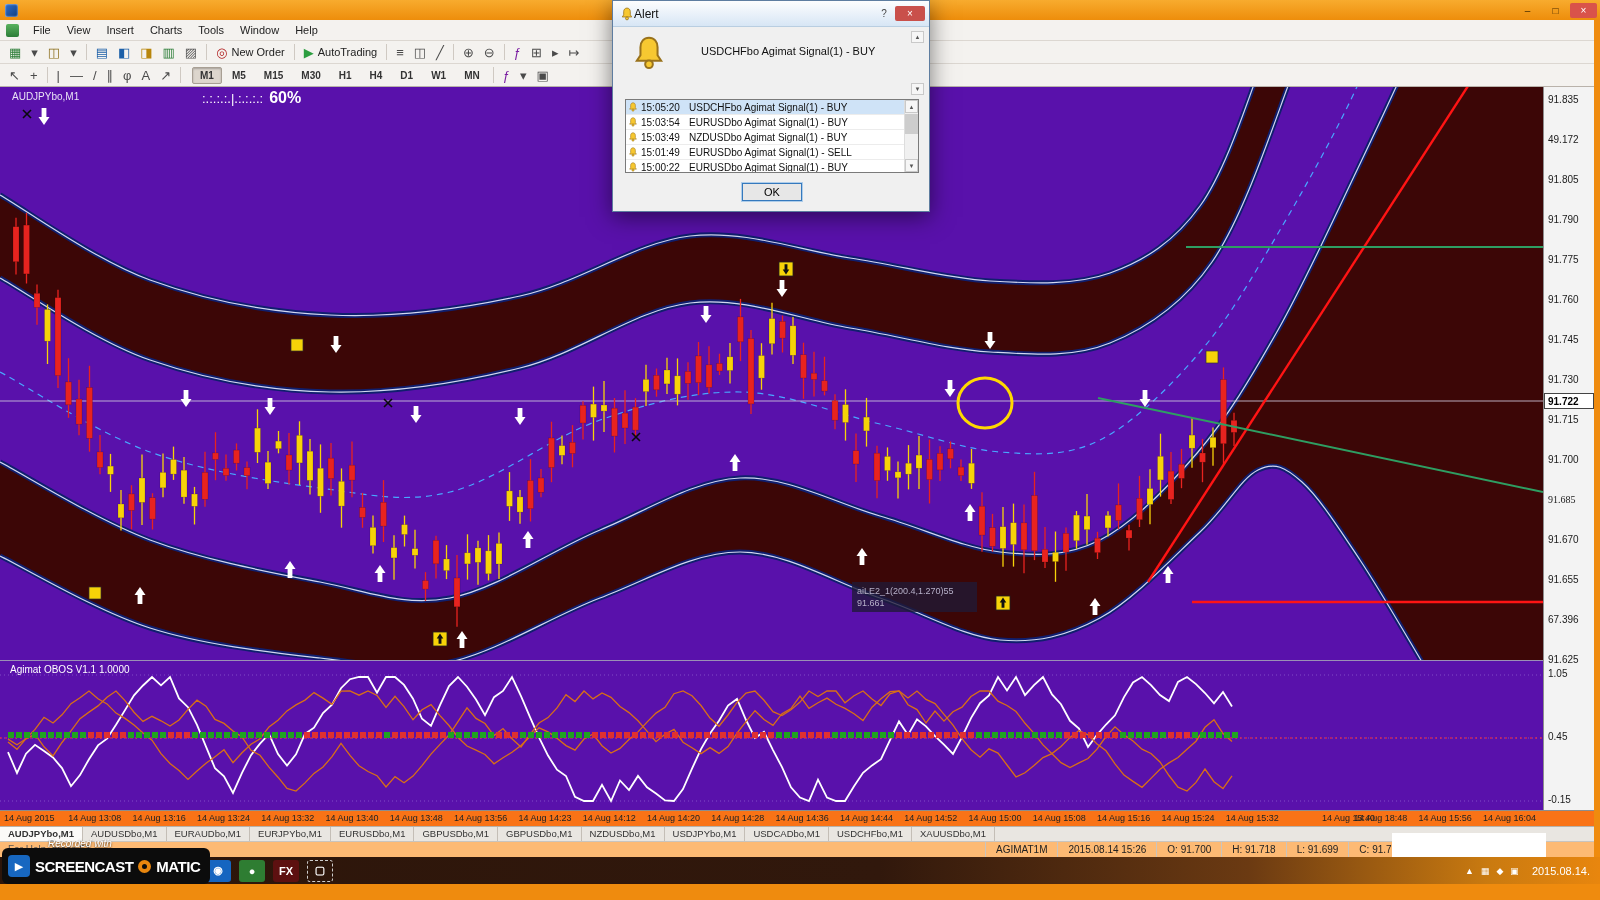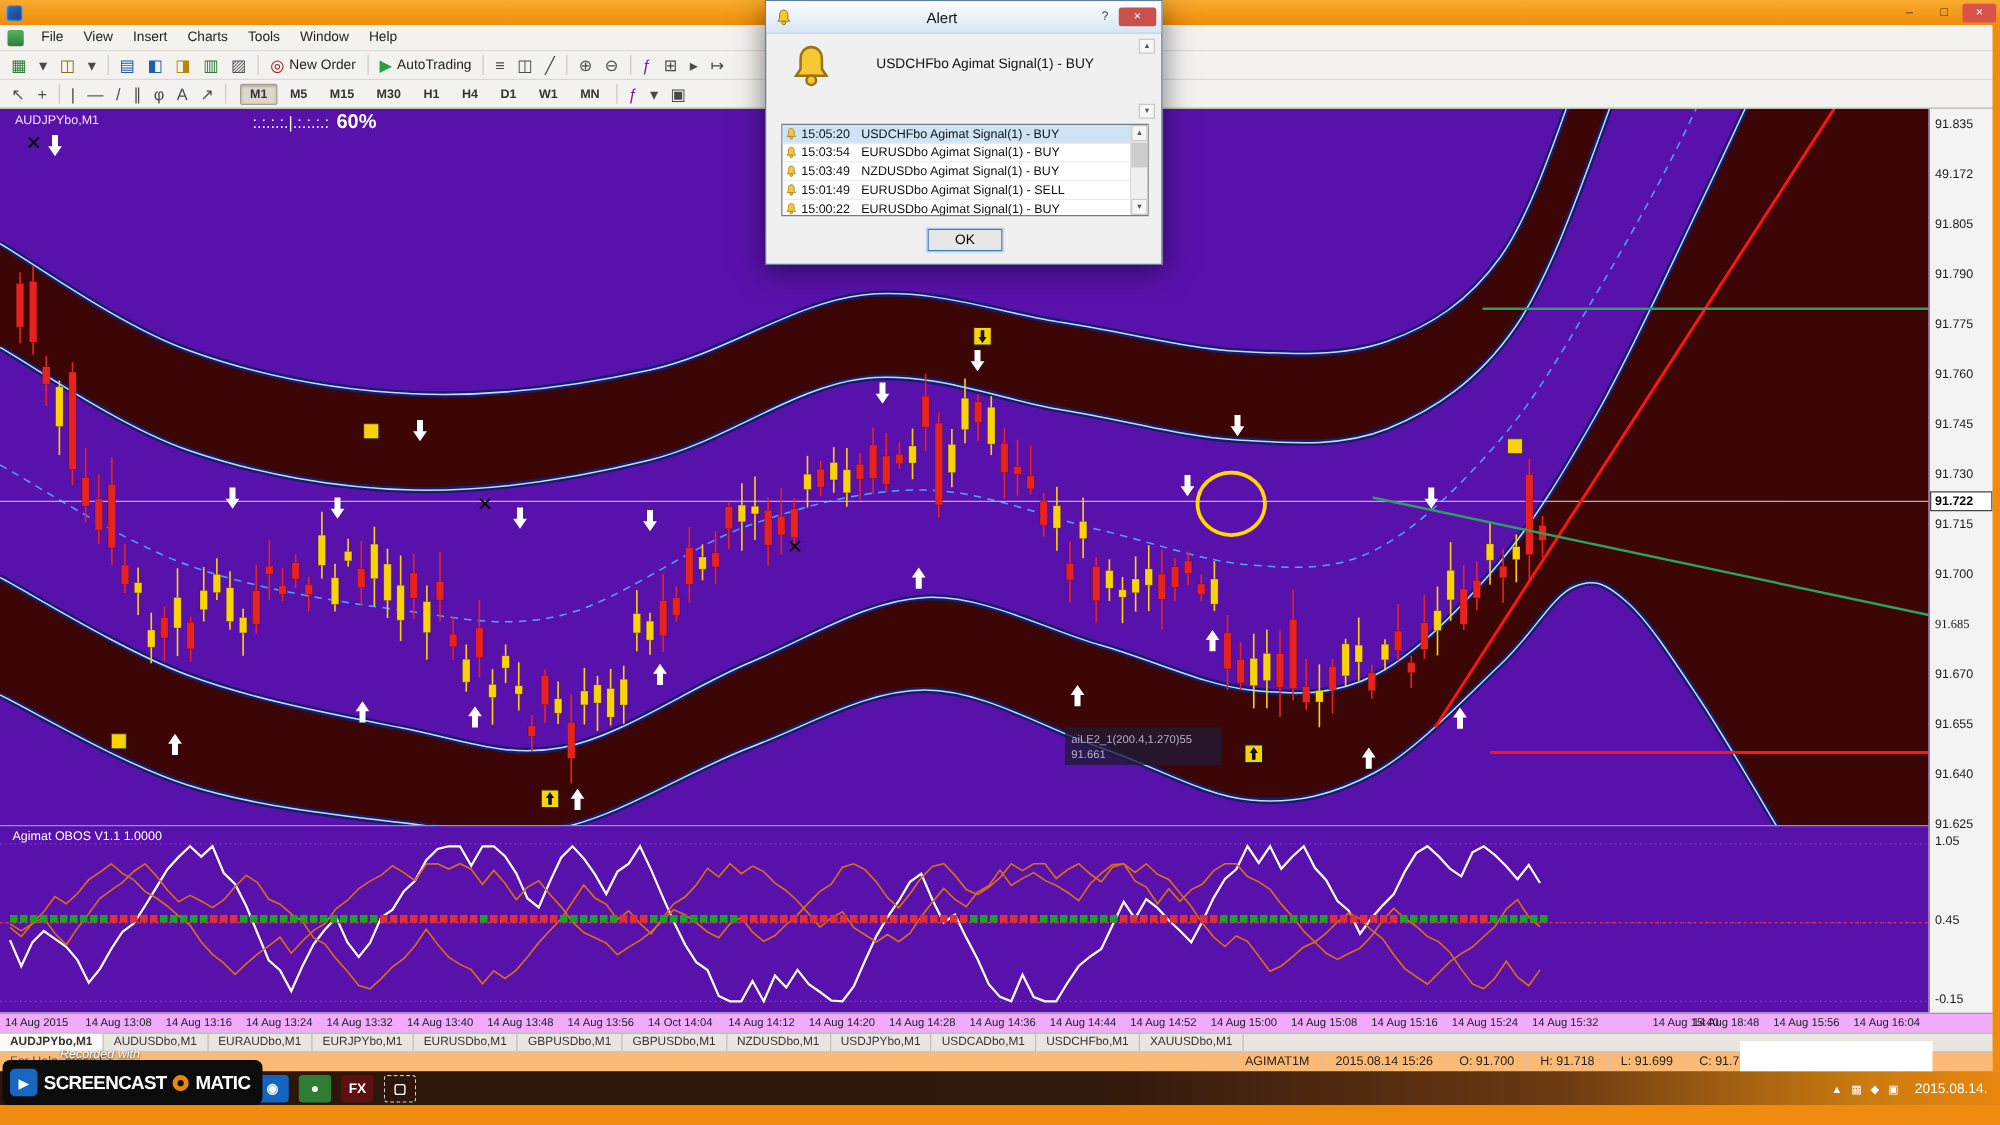--- a/index.html
+++ b/index.html
@@ -42,21 +42,21 @@
 
 #indicator-panel{position:absolute;left:0;top:660px;width:1543px;height:150px;background:#5911ab;border-top:1px solid #9a8fb5;overflow:hidden}
 #ind-svg{position:absolute;left:0;top:0}
 #ind-label{position:absolute;left:10px;top:3px;font-size:10px;color:#fff;z-index:3}
 
 #price-scale{position:absolute;left:1543px;top:87px;width:51px;height:723px;background:#f3f3f3;border-left:1px solid #8d8d8d;z-index:3}
 .price-label{position:absolute;left:0;width:100%;font-size:10px;color:#1a1a1a;padding-left:4px;line-height:12px}
 .ind-level{position:absolute;left:0;width:100%;font-size:10px;color:#1a1a1a;padding-left:4px;line-height:12px}
 #price-tag{position:absolute;left:0;top:306px;width:100%;height:16px;line-height:16px;background:#fff;border:1px solid #444;font-size:10px;font-weight:bold;color:#000;padding-left:3px}
 
-#time-axis{position:absolute;left:0;top:810px;width:1594px;height:28px;background:#f0abfc;border-top:1px solid #8d8d8d;z-index:2}
+#time-axis{position:absolute;left:0;top:810px;width:1594px;height:28px;background:#f97316;border-top:1px solid #8d8d8d;z-index:2}
 .time-label{position:absolute;top:2px;font-size:9px;color:#222;white-space:nowrap}
 #tabs-row{position:absolute;left:0;top:826px;width:1594px;height:15px;background:#e9e6e1;border-top:1px solid #b7b1a9;display:flex;align-items:stretch;z-index:2}
 .sym-tab{font-size:9.5px;color:#333;padding:1px 8px 0 8px;border-right:1px solid #c4beb6;white-space:nowrap;cursor:default}
 .sym-tab.active{background:#fbfaf8;font-weight:bold}
 #status-bar{position:absolute;left:0;top:841px;width:1594px;height:16px;background:#fdba74;border-top:1px solid #c9c4be;display:flex;align-items:center;z-index:2}
 #status-help{font-size:10px;color:#555;margin-left:8px}
 #status-cells{position:absolute;left:985px;top:0;height:100%;display:flex;align-items:center}
 .status-cell{font-size:10px;color:#222;padding:0 10px;border-left:1px solid #c9c4be;height:100%;display:flex;align-items:center;white-space:nowrap}
 #white-box{position:absolute;left:1392px;top:833px;width:154px;height:24px;background:#fff;z-index:30}
 
@@ -71,21 +71,21 @@
 #som-caption{position:absolute;left:48px;top:838px;font-size:10px;font-style:italic;color:#fff;text-shadow:0 1px 2px rgba(0,0,0,.8);z-index:45}
 #som-watermark{position:absolute;left:2px;top:848px;height:36px;background:#0c0c0c;border-radius:6px;display:flex;align-items:center;padding:0 10px 0 6px;gap:5px;z-index:46}
 #som-icon{width:22px;height:22px;border-radius:4px;background:#1767c0;color:#fff;font-size:11px;display:flex;align-items:center;justify-content:center}
 .som-text{color:#fff;font-weight:bold;font-size:15px;letter-spacing:-0.5px}
 #som-o{width:13px;height:13px;border-radius:50%;border:4px solid #e8860e;background:transparent}
 
 #right-border{position:absolute;left:1594px;top:20px;width:6px;height:837px;background:#ef8b0e;z-index:8}
 
 #alert-dialog{position:absolute;left:612px;top:0;width:318px;height:212px;background:#f0f0f0;border:1px solid #5e7da0;box-shadow:0 5px 22px rgba(0,0,0,.5);z-index:60}
 #dlg-title{height:26px;background:linear-gradient(#fdfdfe,#d7e6f5);border-bottom:1px solid #b9cee1;display:flex;align-items:center}
-#dlg-title-text{flex:1;text-align:center;font-size:12px;color:#111}
+#dlg-title-text{flex:1;text-align:left;font-size:12px;color:#111}
 .dlg-btn{width:22px;height:15px;display:flex;align-items:center;justify-content:center;font-size:10px;color:#444;cursor:default}
 .dlg-btn.close{width:30px;background:#c9504b;color:#fff;border-radius:2px;margin-right:4px}
 #dlg-head{position:relative;height:72px}
 #dlg-headline{position:absolute;left:88px;top:18px;font-size:11px;color:#111}
 #head-scroll{position:absolute;right:5px;top:4px;bottom:4px;width:13px;display:flex;flex-direction:column;justify-content:space-between}
 .mini-arrow{width:13px;height:12px;background:#f6f6f6;border:1px solid #c9c9c9;font-size:6px;color:#555;display:flex;align-items:center;justify-content:center;cursor:default}
 #alert-list{position:absolute;left:12px;top:98px;width:294px;height:74px;background:#fff;border:1px solid #7a7a7a;overflow:hidden}
 .alert-row{height:15px;display:flex;align-items:center;font-size:10px;color:#111;border-bottom:1px solid #ececec;padding-left:2px;cursor:default}
 .alert-row.selected{background:#cfe3f7}
 .a-time{width:48px;margin-left:3px}
@@ -734,37 +734,37 @@
         <div class="price-label" style="top: 127px;">91.790</div>
         <div class="price-label" style="top: 167px;">91.775</div>
         <div class="price-label" style="top: 207px;">91.760</div>
         <div class="price-label" style="top: 247px;">91.745</div>
         <div class="price-label" style="top: 287px;">91.730</div>
         <div class="price-label" style="top: 327px;">91.715</div>
         <div class="price-label" style="top: 367px;">91.700</div>
         <div class="price-label" style="top: 407px; font-family: Liberation Serif, serif;">91.685</div>
         <div class="price-label" style="top: 447px;">91.670</div>
         <div class="price-label" style="top: 487px;">91.655</div>
-        <div class="price-label" style="top: 527px;">91.640</div>
+        <div class="price-label" style="top: 527px;">67.396</div>
         <div class="price-label" style="top: 567px;">91.625</div>
         <div class="ind-level" style="top: 581px;">1.05</div>
         <div class="ind-level" style="top: 644px;">0.45</div>
         <div class="ind-level" style="top: 707px;">-0.15</div>
       </div>
 
     <div id="time-axis">
         <div class="time-label" style="left: 4px;">14 Aug 2015</div>
         <div class="time-label" style="left: 68.3px;">14 Aug 13:08</div>
         <div class="time-label" style="left: 132.6px;">14 Aug 13:16</div>
         <div class="time-label" style="left: 196.9px;">14 Aug 13:24</div>
         <div class="time-label" style="left: 261.2px;">14 Aug 13:32</div>
         <div class="time-label" style="left: 325.5px;">14 Aug 13:40</div>
         <div class="time-label" style="left: 389.8px;">14 Aug 13:48</div>
         <div class="time-label" style="left: 454.1px;">14 Aug 13:56</div>
-        <div class="time-label" style="left: 518.4px;">14 Oct 14:04</div>
+        <div class="time-label" style="left: 518.4px;">14 Aug 14:23</div>
         <div class="time-label" style="left: 582.7px;">14 Aug 14:12</div>
         <div class="time-label" style="left: 647px;">14 Aug 14:20</div>
         <div class="time-label" style="left: 711.3px;">14 Aug 14:28</div>
         <div class="time-label" style="left: 775.6px;">14 Aug 14:36</div>
         <div class="time-label" style="left: 839.9px;">14 Aug 14:44</div>
         <div class="time-label" style="left: 904.2px;">14 Aug 14:52</div>
         <div class="time-label" style="left: 968.5px;">14 Aug 15:00</div>
         <div class="time-label" style="left: 1032.8px;">14 Aug 15:08</div>
         <div class="time-label" style="left: 1097.1px;">14 Aug 15:16</div>
         <div class="time-label" style="left: 1161.4px;">14 Aug 15:24</div>

